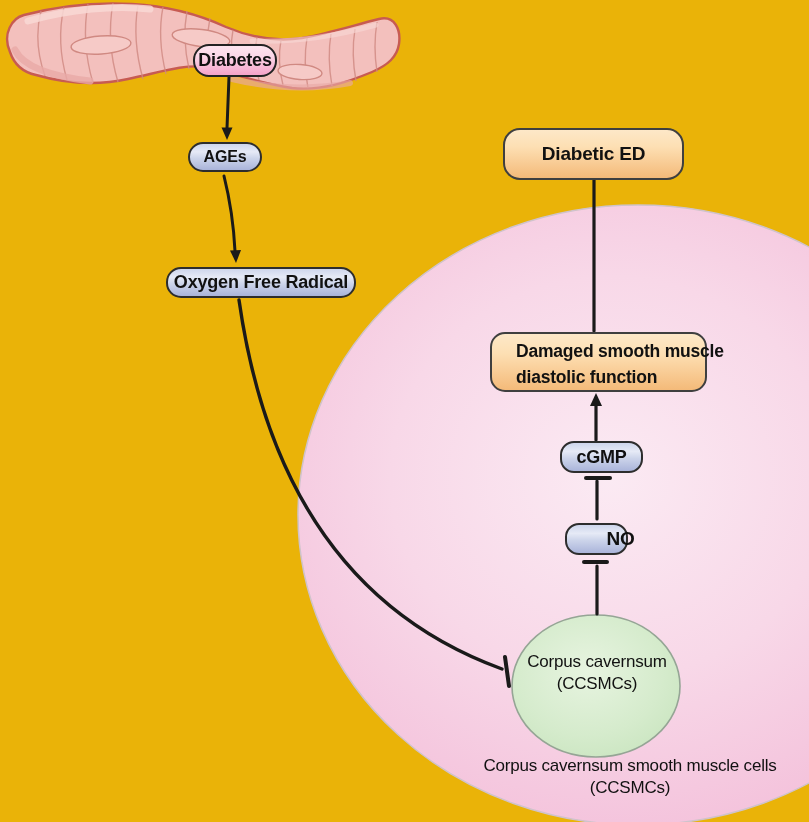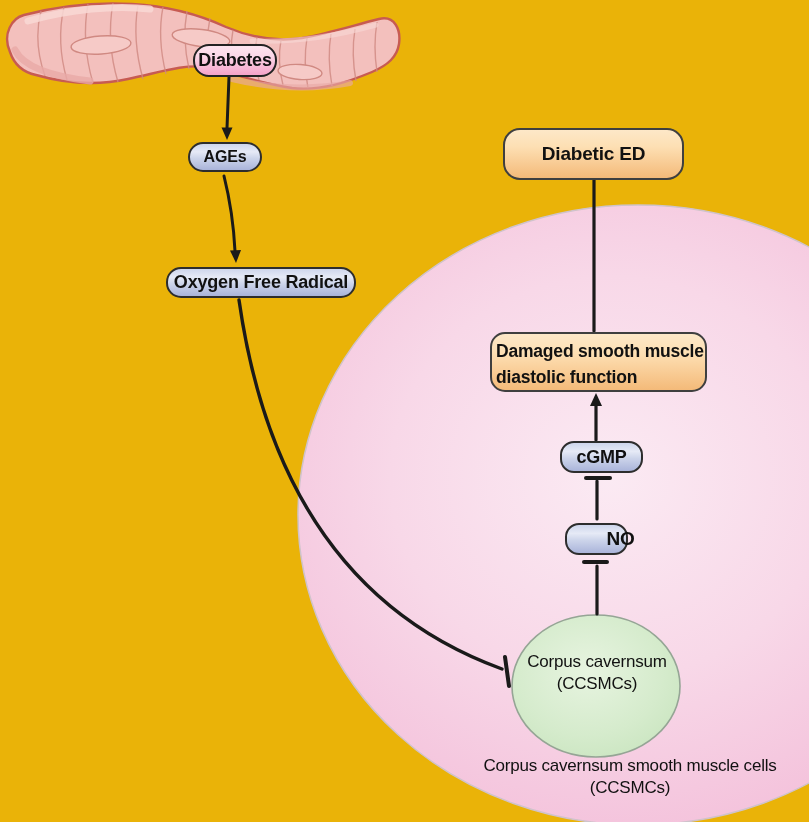--- a/index.html
+++ b/index.html
@@ -25,21 +25,21 @@
     background:linear-gradient(180deg,#fde8c8 0%, var(--orange-light) 35%, var(--orange-dark) 100%);
     border:2px solid #3f3f3f;
   }
   .lbl{position:absolute;font-weight:normal;color:#111;text-align:center;letter-spacing:-0.2px;}
   .lbl div{white-space:nowrap;}
   #node-diabetes{left:193px;top:44px;width:84px;height:33px;border-radius:16px;font-size:18px;}
   #node-ages{left:188px;top:142px;width:74px;height:30px;border-radius:16px;font-size:16px;}
   #node-ofr{left:166px;top:267px;width:190px;height:31px;border-radius:15px;font-size:18px;}
   #node-diabetic-ed{left:503px;top:100px;width:181px;height:52px;border-radius:17px;font-size:19px;margin-top:28px;}
   #node-damaged{left:490px;top:332px;width:217px;height:60px;border-radius:15px;font-size:17.5px;
-    display:block;text-align:left;padding:4px 0 0 4px;line-height:26px;}
+    display:block;text-align:left;padding:4px 0 0 24px;line-height:26px;}
   #node-cgmp{left:560px;top:441px;width:83px;height:32px;border-radius:14px;font-size:18px;}
   #node-no{left:565px;top:523px;width:63px;height:32px;border-radius:14px;font-size:19px;padding-left:48px;}
   #cell-label{left:504px;top:651px;width:186px;font-size:17px;line-height:22px;}
   #region-label{left:430px;top:755px;width:400px;font-size:17px;line-height:22px;}
 </style>
 </head>
 <body>
 
 <div class="stage">
 

